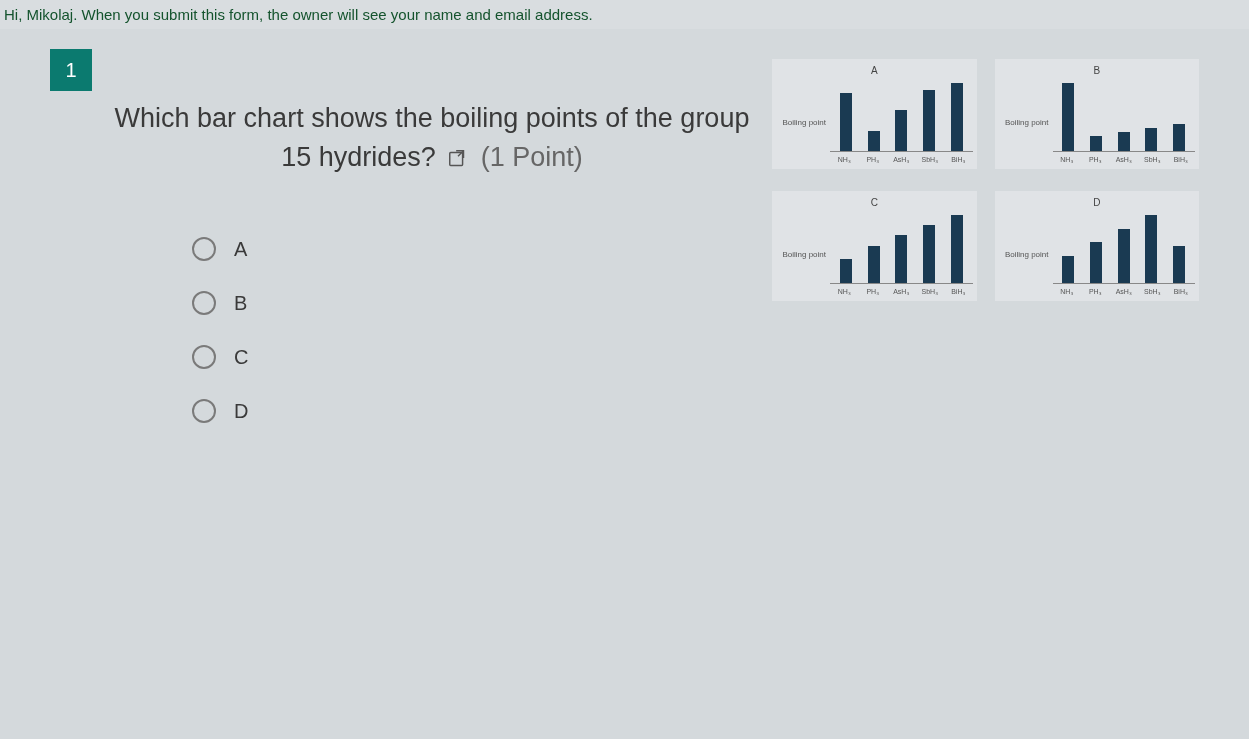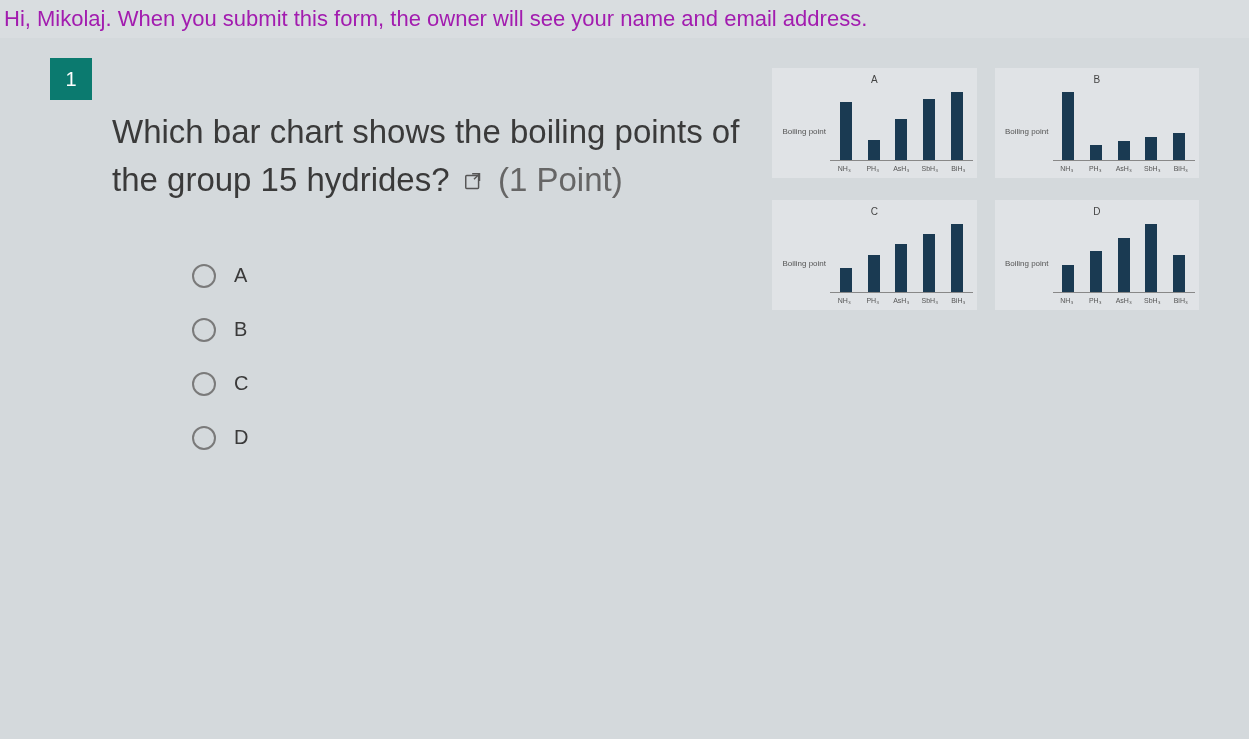--- a/index.html
+++ b/index.html
@@ -6,22 +6,22 @@
     body {
       font-family: 'Segoe UI', -apple-system, sans-serif;
       background: #d4d9dc;
       color: #2a2a2a;
       width: 1249px;
       height: 739px;
       overflow: hidden;
     }
     .header-msg {
       padding: 6px 4px;
-      font-size: 22px;
-      color: #a21caf;
+      font-size: 15px;
+      color: #14532d;
       background: #d9dde0;
     }
     .question-wrap {
       display: flex;
       margin-top: 70px;
       padding: 0 40px;
       gap: 20px;
       align-items: flex-start;
     }
     .qnum {
@@ -34,24 +34,25 @@
       justify-content: center;
       font-size: 20px;
       flex-shrink: 0;
       margin-top: -50px;
       margin-left: 10px;
     }
     .qtext-col {
       flex: 0 0 640px;
     }
     .qtext {
-      font-size: 33px;
+      font-size: 27px;
       line-height: 1.45;
       color: #3a3a3a;
       font-weight: 400;
+      text-align: center;
     }
     .points {
       color: #666;
       font-weight: 400;
     }
     .expand-icon {
       display: inline-flex;
       vertical-align: middle;
       margin: 0 4px;
     }

